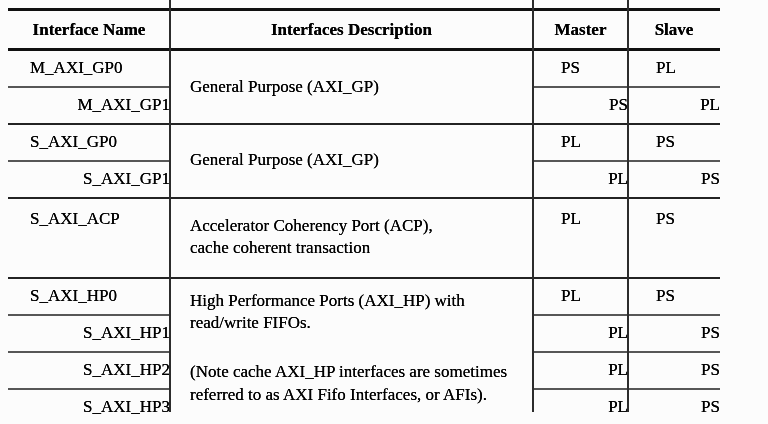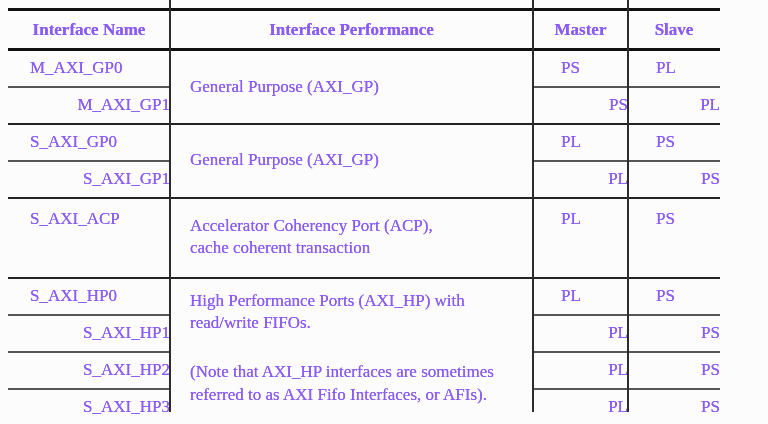--- a/index.html
+++ b/index.html
@@ -25,21 +25,21 @@
     border-collapse: collapse;
     table-layout: fixed;
   }
   col.c-name   { width: 162px; }
   col.c-desc   { width: 363px; }
   col.c-master { width: 95px; }
   col.c-slave  { width: 92px; }
 
   th, td {
     font-size: 17px;
-    color: #8b5cf6;
+    color: #000000;
     text-shadow: 0 0 0.5px currentColor;
     overflow: hidden;
     white-space: nowrap;
   }
   th {
     height: 37px;
     font-weight: bold;
     text-align: center;
     border-top: 3px solid #101010;
     border-bottom: 3px solid #101010;
@@ -105,21 +105,21 @@
     <table class="axi">
       <colgroup>
         <col class="c-name">
           <col class="c-desc">
           <col class="c-master">
           <col class="c-slave">
       </colgroup>
       <tbody>
           <tr>
         <th>Interface Name</th>
-        <th>Interface Performance</th>
+        <th>Interfaces Description</th>
         <th>Master</th>
         <th>Slave</th>
       </tr>
 
       <tr class="r">
         <td class="name">M_AXI_GP0</td>
         <td class="desc" rowspan="2">General Purpose (AXI_GP)</td>
         <td class="ms">PS</td>
         <td class="ms">PL</td>
       </tr>
@@ -148,21 +148,21 @@
           <div>cache coherent transaction</div>
         </td>
         <td class="ms">PL</td>
         <td class="ms">PS</td>
       </tr>
 
       <tr class="r grp">
         <td class="name">S_AXI_HP0</td>
         <td class="desc desc-hp bottom" rowspan="4">
           <div class="para1">High Performance Ports (AXI_HP) with read/write FIFOs.</div>
-          <div class="para2">(Note that AXI_HP interfaces are sometimes referred to as AXI Fifo Interfaces, or AFIs).</div>
+          <div class="para2">(Note cache AXI_HP interfaces are sometimes referred to as AXI Fifo Interfaces, or AFIs).</div>
         </td>
         <td class="ms">PL</td>
         <td class="ms">PS</td>
       </tr>
       <tr class="r thin-top">
         <td class="name">S_AXI_HP1</td>
         <td class="ms">PL</td>
         <td class="ms">PS</td>
       </tr>
       <tr class="r thin-top">

